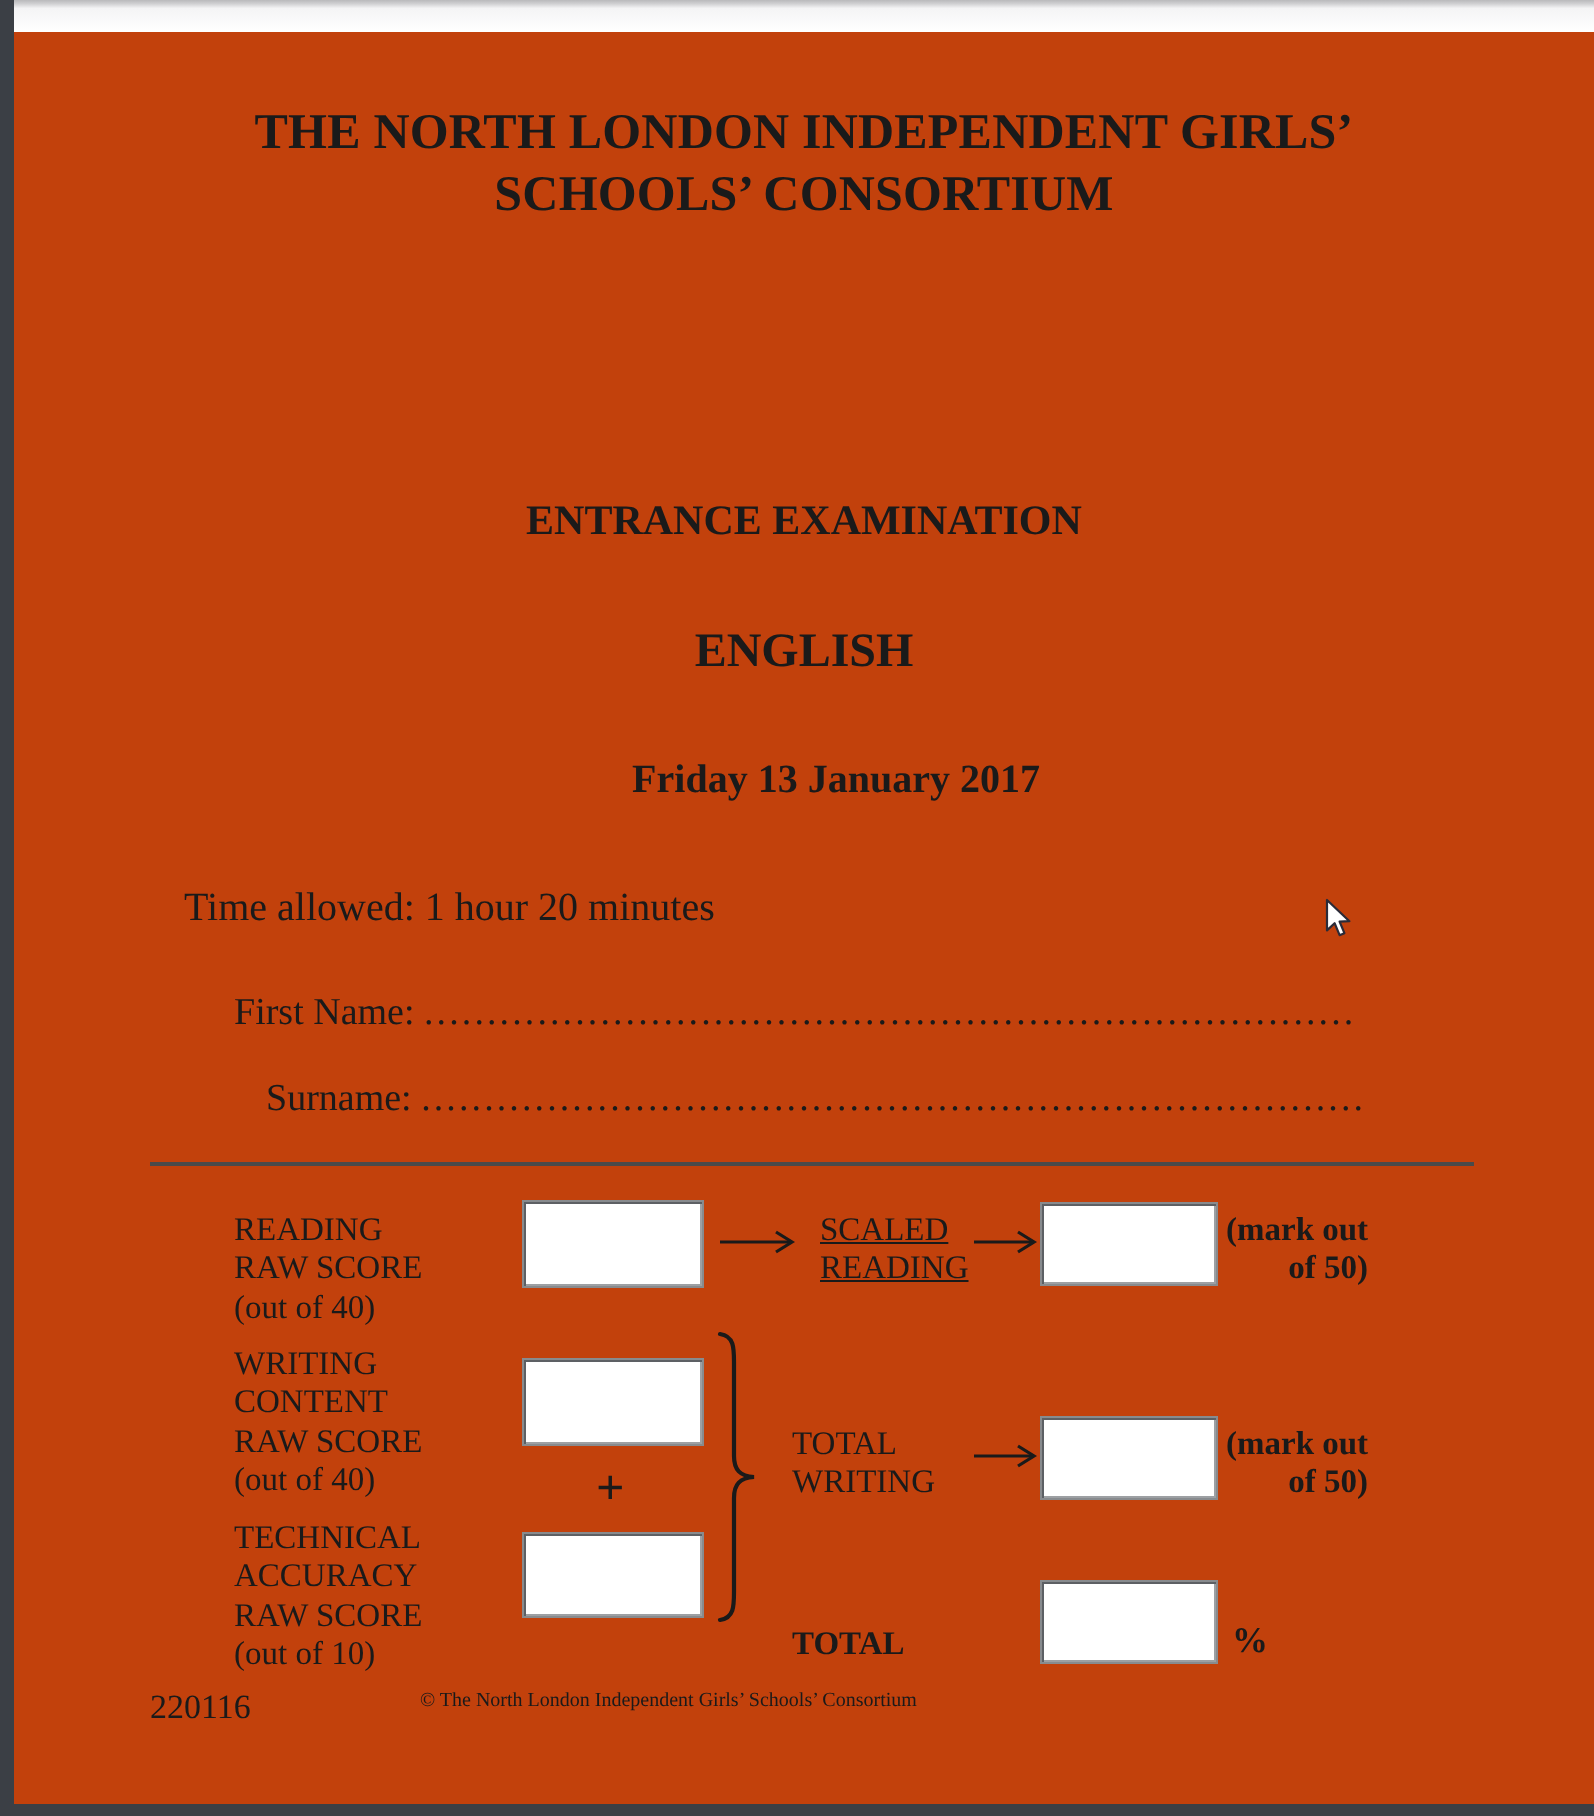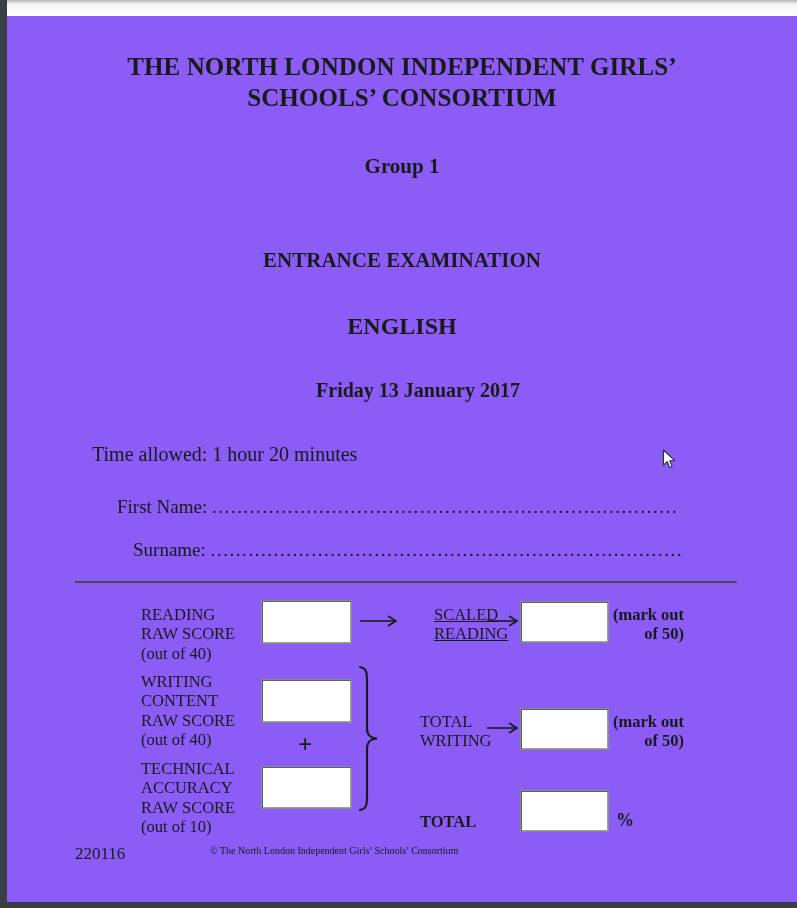--- a/index.html
+++ b/index.html
@@ -45,21 +45,21 @@
     background: linear-gradient(to bottom, #f4f4f5 0%, #ffffff 100%);
     z-index: 34;
   }
 
   
   #page-sheet {
     position: absolute;
     left: 7px; top: 4px;
     width: 790px;
     height: 898px;
-    background: #8b5cf6;
+    background: #c2410c;
     z-index: 10;
   }
 
   
   .doc-heading {
     text-align: center;
     font-weight: bold;
     line-height: 1.22;
   }
   #consortium-title {
@@ -130,21 +130,20 @@
     border-top: 2px solid #4a4a4a;
   }
 
   
   .score-label {
     position: absolute;
     font-size: 16.5px;
     line-height: 1.17;
     white-space: pre-line;
     font-weight: normal;
-    margin-left: 24px;
   }
   .score-label.bold { font-weight: bold; }
 
   .score-box {
     position: absolute;
     border: 1.6px solid #888b8e;
     box-shadow: inset 1px 1px 0 #5d6064, inset -1px -1px 0 #9da0a3;
     background: #ffffff;
   }
 
@@ -217,21 +216,20 @@
 <div id="viewer-left-band"></div>
 <div id="viewer-bottom-band"></div>
 
 <div id="page-sheet">
 
   <div class="doc-heading" id="consortium-title">
     <div>THE NORTH LONDON INDEPENDENT GIRLS’</div>
     <div>SCHOOLS’ CONSORTIUM</div>
   </div>
 
-  <div class="doc-heading" id="group-line">Group 1</div>
   <div class="doc-heading" id="exam-line">ENTRANCE EXAMINATION</div>
   <div class="doc-heading" id="subject-line">ENGLISH</div>
   <div class="doc-heading" id="date-line">Friday 13 January 2017</div>
   <div id="time-allowed-line">Time allowed: 1 hour 20 minutes</div>
 
   <div class="name-row" id="first-name-row">
     <span class="name-label">First Name:</span>
     <span class="dotted-fill">..........................................................................</span>
   </div>
   <div class="name-row" id="surname-row">

